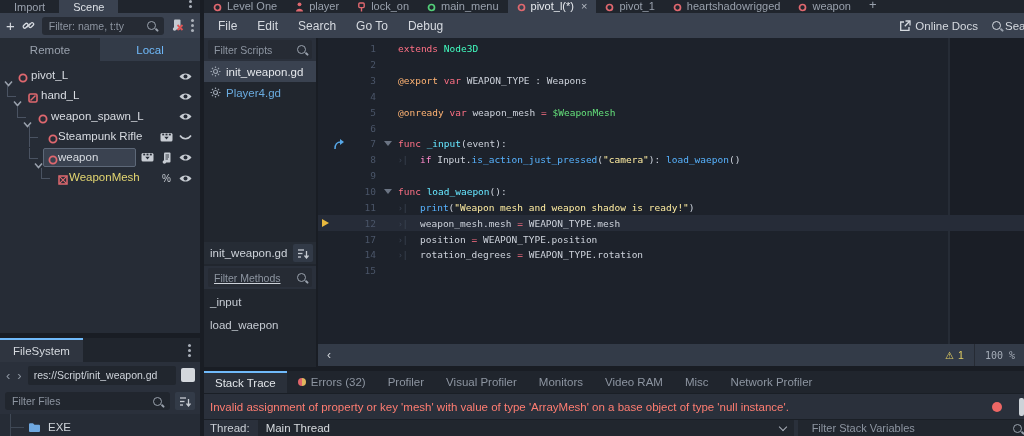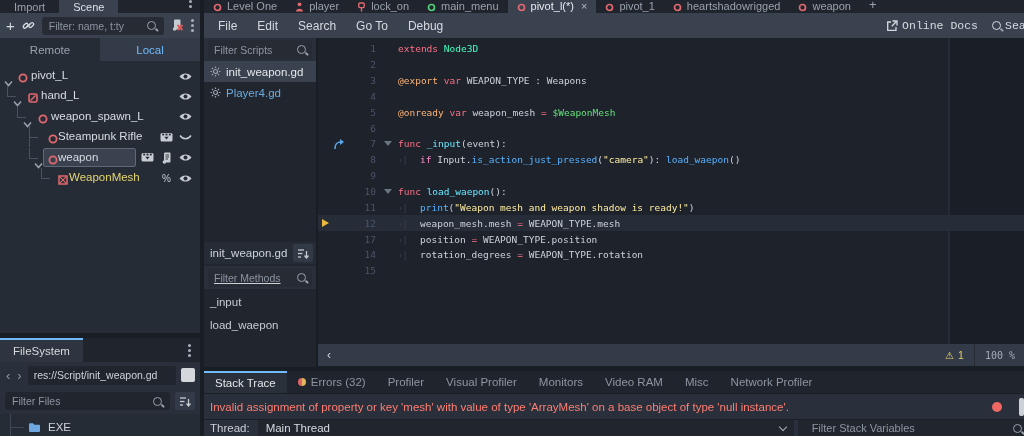--- a/index.html
+++ b/index.html
@@ -56,21 +56,21 @@
   .main{position:absolute;left:204px;top:0;width:820px;height:436px;}
   .scene-tabstrip{position:absolute;left:0;top:0;width:820px;height:13px;background:#20252d;display:flex;align-items:flex-end;}
   .stab{height:13px;display:flex;align-items:flex-end;gap:5px;padding:0 9px 1px;font-size:11px;color:#99a1ad;white-space:nowrap;}
   .stab.active{background:#3a4250;color:#e8ebef;text-align:center;}
   .stab .close{color:#b4bac3;font-size:11px;margin-left:2px;}
   .stab-add{padding:0 9px 1px;color:#99a1ad;font-size:13px;}
 
   .menu-bar{position:absolute;left:0;top:13px;width:820px;height:25px;background:#3a4250;display:flex;align-items:center;padding-left:4px;box-sizing:border-box;font-size:12px;color:#d6dae0;}
   .menu-item{padding:0 10px;}
   .mb-right{margin-left:auto;display:flex;align-items:center;gap:14px;}
-  .mb-btn{display:flex;align-items:center;gap:4px;font-size:11.5px;color:#d6dae0;white-space:nowrap;font-family:Liberation Mono, monospace;}
+  .mb-btn{display:flex;align-items:center;gap:4px;font-size:11.5px;color:#d6dae0;white-space:nowrap;}
   .mb-btn.clip{width:32px;overflow:hidden;flex:none;}
 
   
   .script-col{position:absolute;left:0;top:38px;width:112px;height:329px;background:#21262e;}
   .sc-filter{position:relative;height:23px;background:#2a303b;display:flex;align-items:center;padding:0 4px;box-sizing:border-box;}
   .sc-filter input{width:100%;height:19px;background:#262b34;border:none;border-radius:2px;color:#ced3da;font-size:10.5px;padding:0 18px 0 6px;box-sizing:border-box;font-family:"Liberation Sans",sans-serif;}
   .sc-filter input::placeholder{color:#8d95a1;}
   .sc-filter .mag{position:absolute;right:10px;}
   .script-list{position:absolute;left:0;top:23px;width:112px;height:181px;background:#21262e;}
   .script-item{height:21px;display:flex;align-items:center;gap:5px;padding-left:6px;font-size:11.5px;color:#c6cbd3;white-space:nowrap;}

